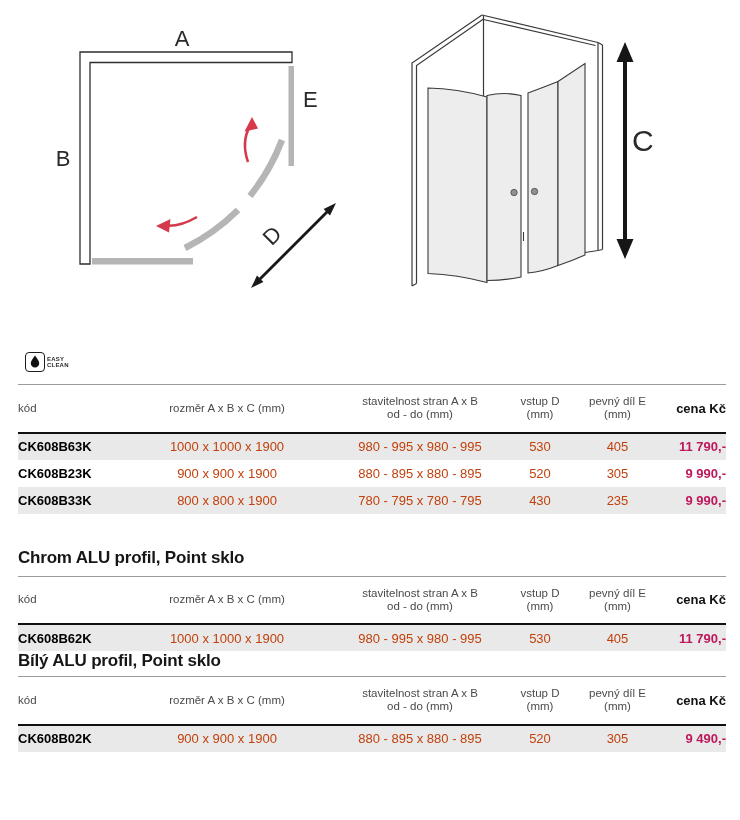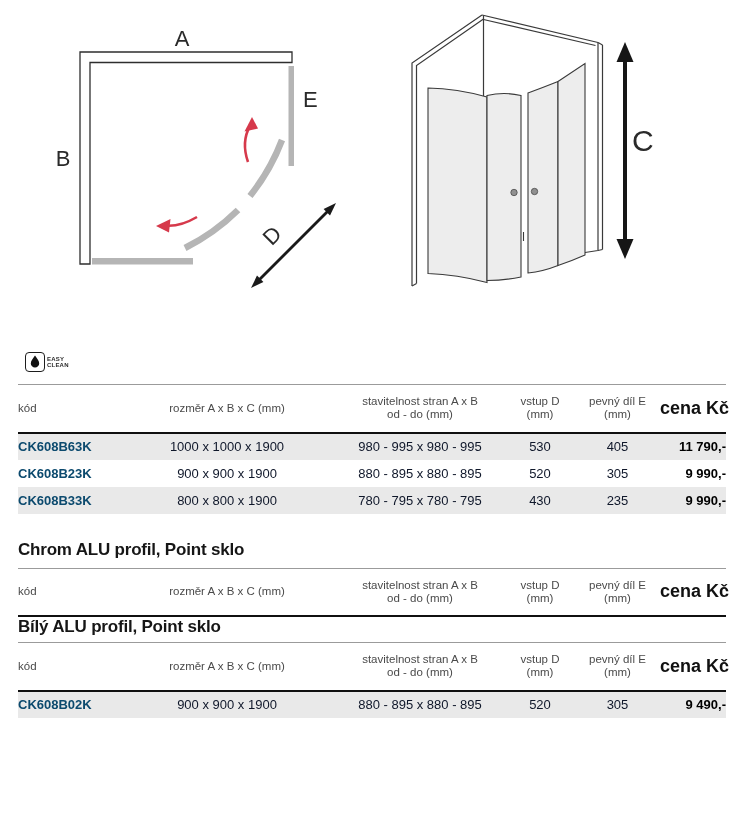--- a/index.html
+++ b/index.html
@@ -12,21 +12,21 @@
   .diagrams svg{position:absolute;}
   #plan-svg{left:30px;top:10px;}
   #persp-svg{left:400px;top:10px;}
 
   .sec{margin:0;}
   .sec h2{
     margin:0 0 0 18px;font-size:17px;line-height:19px;color:#161616;
     font-weight:bold;letter-spacing:-0.2px;display:flex;align-items:center;
   }
   .sec-1{margin-top:16px;}
-  .sec-2{margin-top:26px;}
+  .sec-2{margin-top:34px;}
   .sec-3{}
 
   .ec-badge{display:inline-flex;align-items:center;margin-left:7px;}
   .ec-box{
     width:20px;height:20px;border:1.7px solid #1d1d1d;border-radius:4px;
     display:flex;align-items:center;justify-content:center;background:#fff;box-sizing:border-box;
   }
   .ec-txt{display:flex;flex-direction:column;margin-left:2px;
     font-size:6px;line-height:6px;font-weight:bold;color:#2a2a2a;letter-spacing:0.2px;}
 
@@ -35,37 +35,37 @@
   }
   table.spec{margin-top:12px;}
   .sec-2 table.spec{margin-top:9px;}
   .sec-3 table.spec{margin-top:6px;}
   .spec thead tr{height:48px;}
   .spec thead tr{border-top:1px solid #9b9b9b;border-bottom:2.5px solid #101010;}
   .spec th{
     font-weight:normal;font-size:11.5px;line-height:13px;color:#4a4a4a;
     vertical-align:middle;padding:0;white-space:nowrap;
   }
-  .spec th.col-cena{font-weight:bold;color:#111;font-size:18px;}
+  .spec th.col-cena{font-weight:bold;color:#111;font-size:13px;}
   .spec th:nth-child(1){width:101px;}
   .spec th:nth-child(2){width:216px;}
   .spec th:nth-child(3){width:170px;}
   .spec th:nth-child(4){width:70px;text-align:center;}
   .spec th:nth-child(5){width:85px;text-align:center;}
   .spec th:nth-child(6){width:66px;}
   .spec tbody tr{height:27px;}
   .spec tbody tr:nth-child(odd){background:#e9e9e9;}
   .spec td{
-    font-size:13px;color:#0f172a;padding:0;white-space:nowrap;vertical-align:middle;
+    font-size:13px;color:#c2410c;padding:0;white-space:nowrap;vertical-align:middle;
   }
   .al-left{text-align:left;}
   .al-center{text-align:center;}
   .al-right{text-align:right;}
-  .spec td.cell-kod{font-weight:bold;color:#0c4a6e;}
-  .spec td.cell-cena{font-weight:bold;color:#000000;}
+  .spec td.cell-kod{font-weight:bold;color:#000000;}
+  .spec td.cell-cena{font-weight:bold;color:#be185d;}
 
   .svg-label{fill:#2a2a2a;font-family:"Liberation Sans",sans-serif;}
 </style>
 </head>
 <body>
 
 <div class="diagrams">
 
   <svg id="plan-svg" width="330" height="310" viewBox="0 0 330 310">
 
@@ -223,20 +223,28 @@
           <th class="al-center col-pevny">
             <div>pevný díl E</div>
             <div>(mm)</div>
           </th>
           <th class="al-right col-cena">
             <div>cena Kč</div>
           </th>
         </tr>
       </thead>
     <tbody>
+        <tr>
+          <td class="al-left cell-kod">CK608B62K</td>
+          <td class="al-center cell-rozmer">1000 x 1000 x 1900</td>
+          <td class="al-center cell-stavitelnost">980 - 995 x 980 - 995</td>
+          <td class="al-center cell-vstup">530</td>
+          <td class="al-center cell-pevny">405</td>
+          <td class="al-right cell-cena">11 790,-</td>
+        </tr>
       </tbody>
   </table>
 </div>
 
 <div class="sec sec-3">
   <h2>
     <span>Bílý ALU profil, Point sklo</span>
   </h2>
   <table class="spec">
     <thead>

